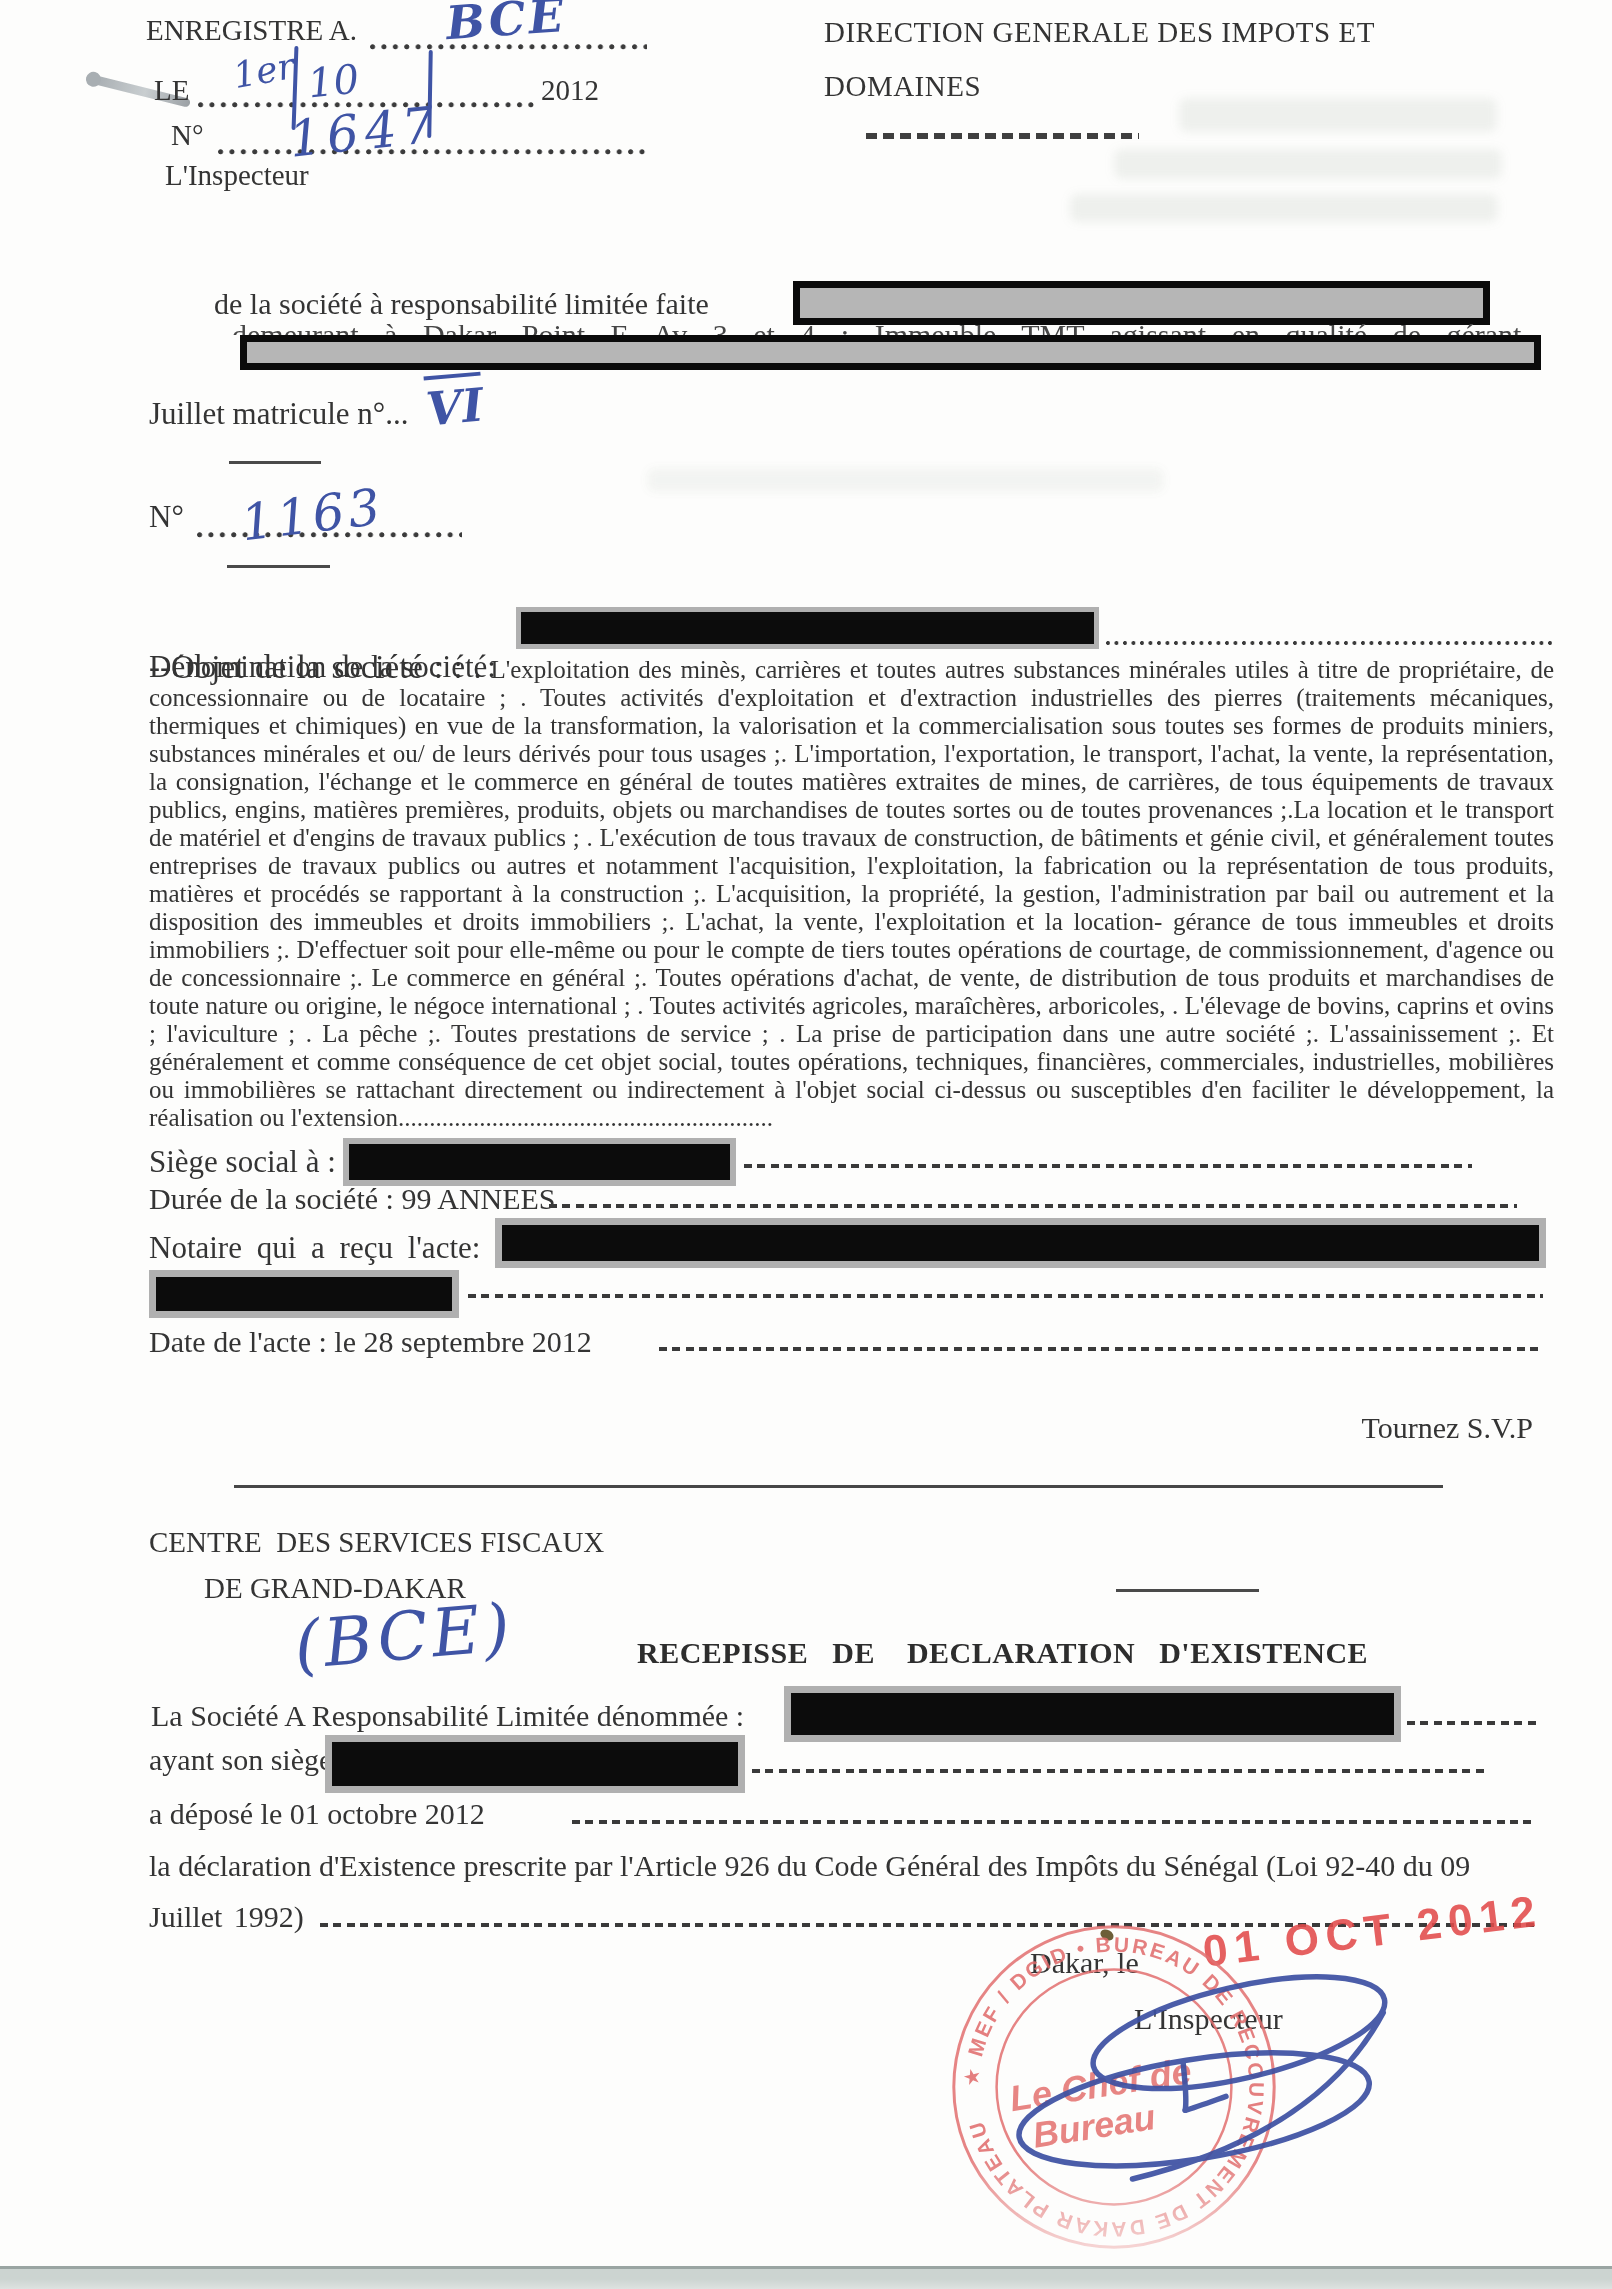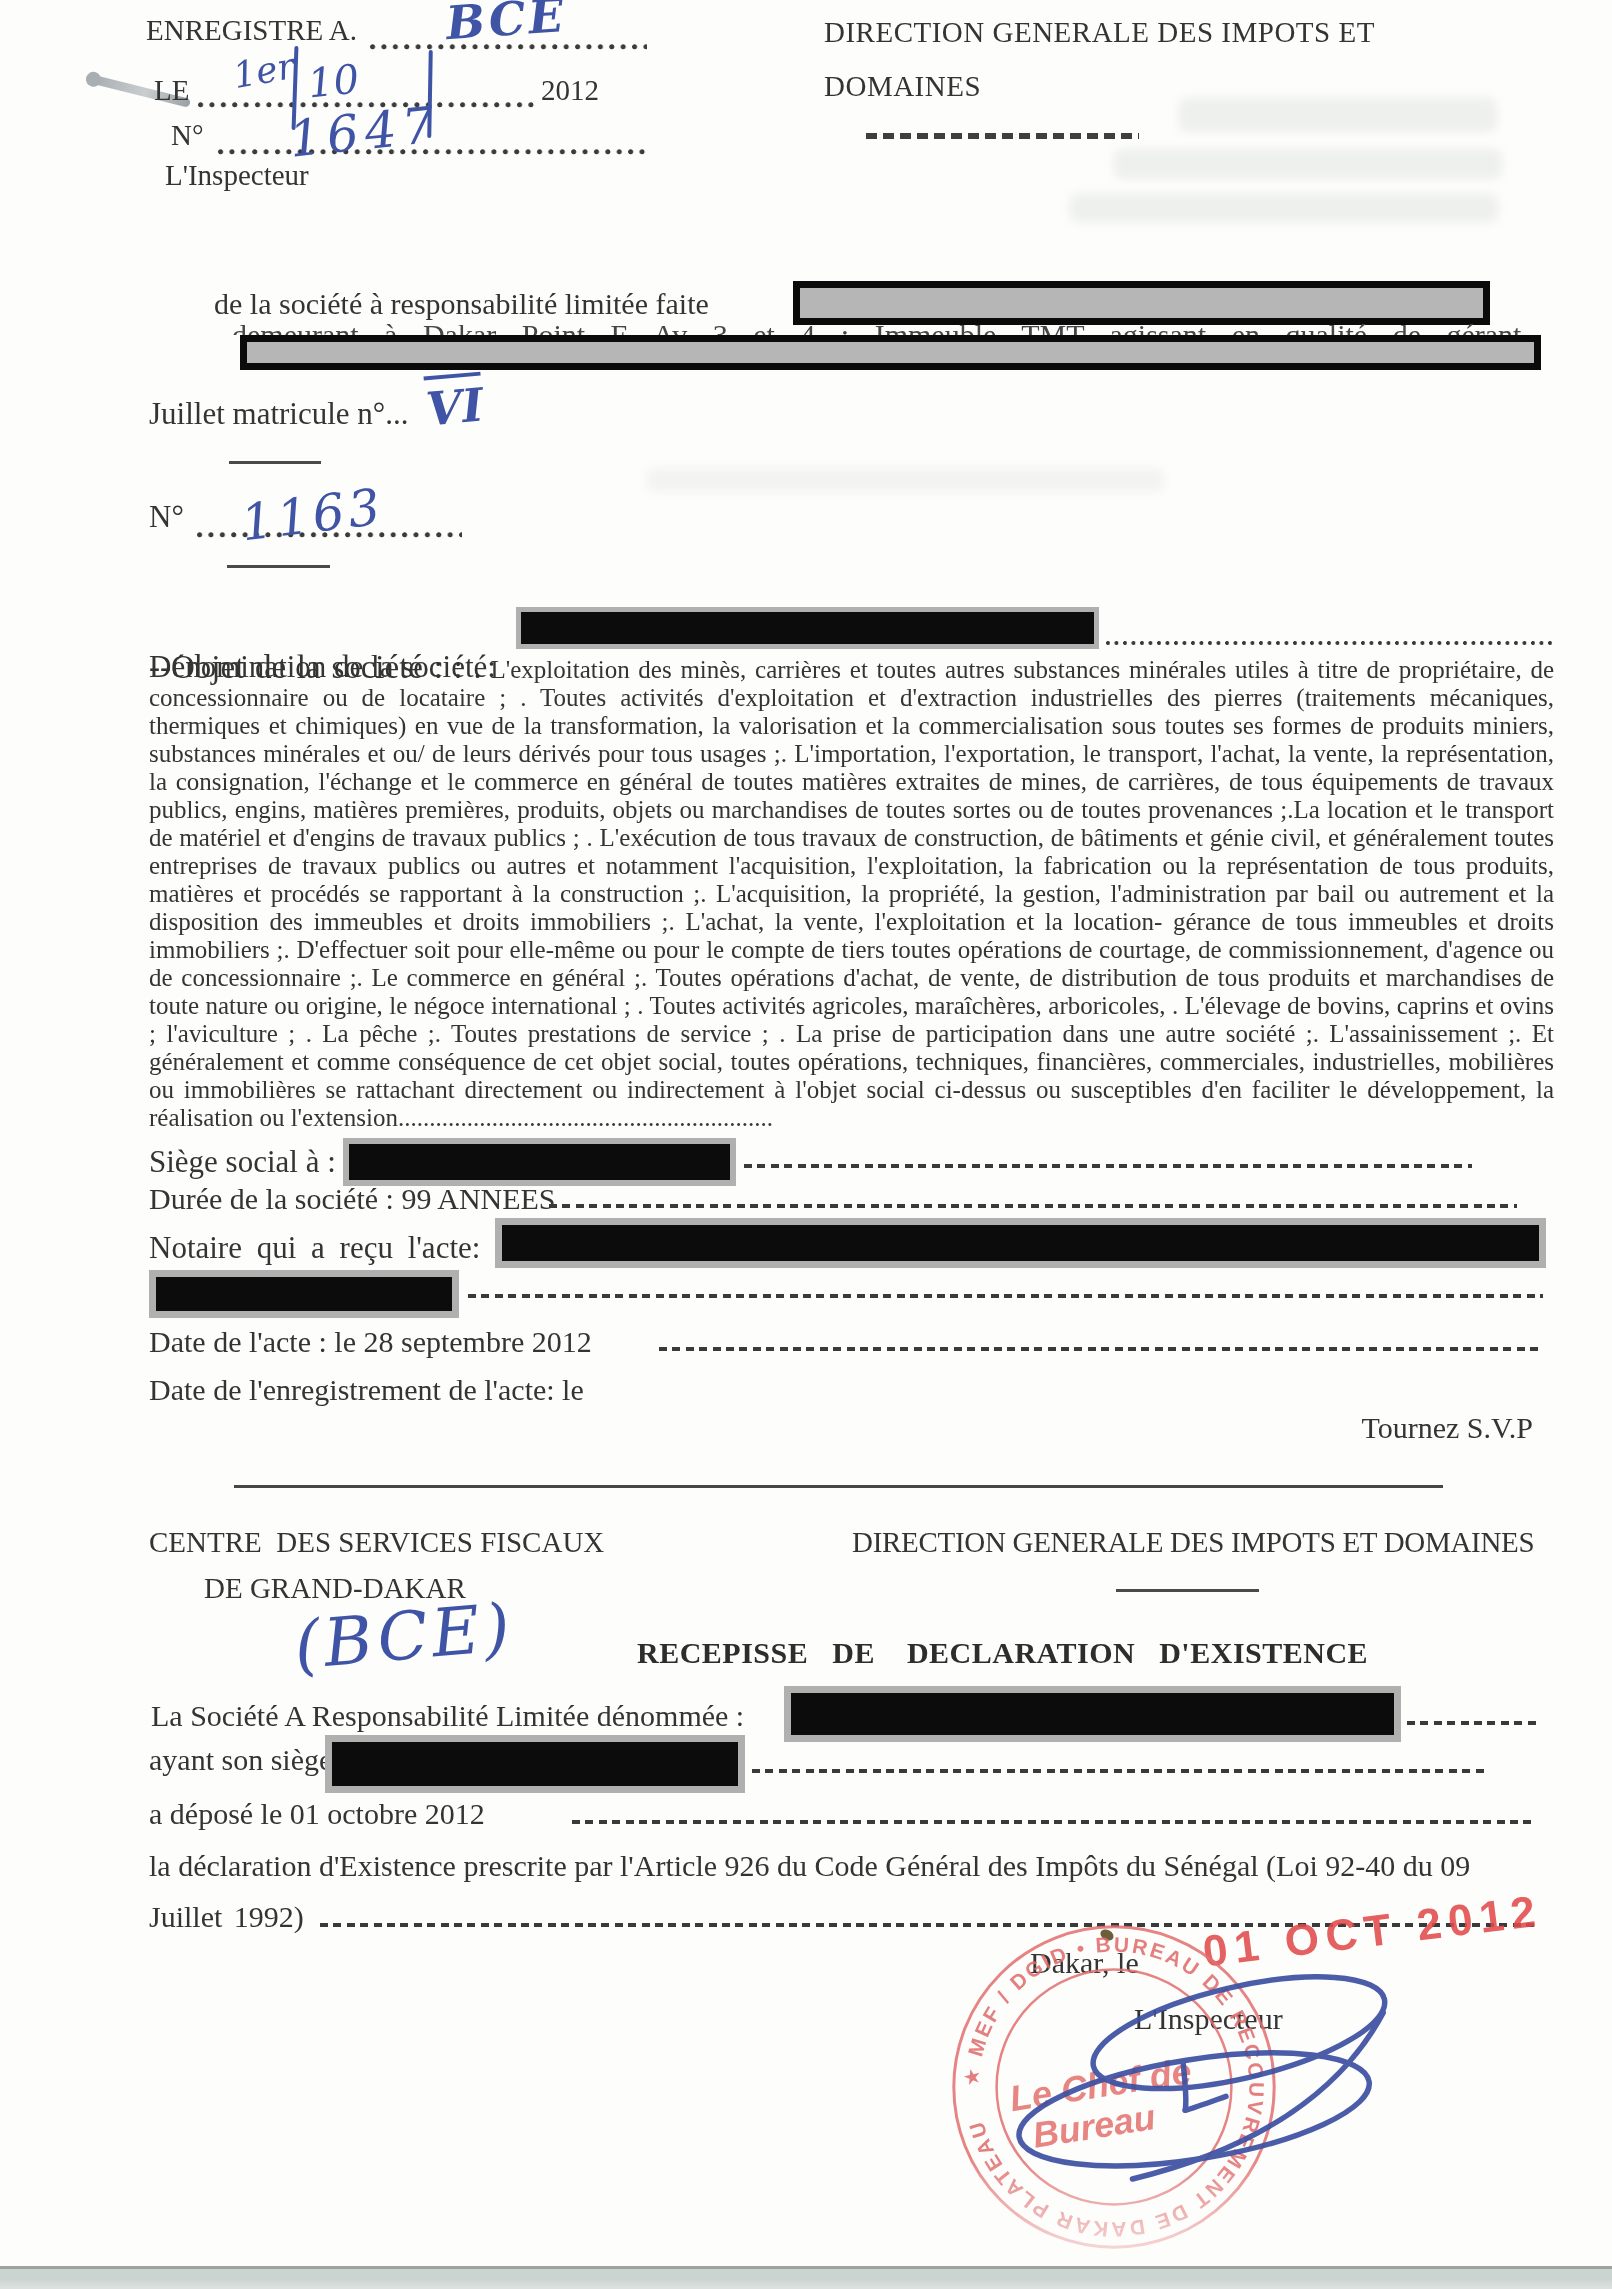--- a/index.html
+++ b/index.html
@@ -103,29 +103,27 @@
   <div class="dashlead" style="left:549px;top:1204px;width:968px;"></div>
 
   <div class="t f31" style="left:149px;top:1230px;word-spacing:7px;">Notaire qui a reçu l'acte:</div>
   <div class="redact-black" style="left:495px;top:1218px;width:1051px;height:50px;border-width:7px;"></div>
   <div class="redact-black" style="left:149px;top:1270px;width:310px;height:48px;border-width:7px;"></div>
   <div class="dashlead" style="left:468px;top:1294px;width:1075px;"></div>
 
   <div class="t f30" style="left:149px;top:1325px;">Date de l'acte : le 28 septembre 2012</div>
   <div class="dashlead" style="left:659px;top:1347px;width:882px;"></div>
 
-  <div class="t f30" style="left:149px;top:1373px;">Date de l'enregistrement de l'acte: le</div>
 
   <div class="t f30" style="left:1234px;top:1411px;width:299px;text-align:right;">Tournez S.V.P</div>
 
   <div class="rule" style="left:234px;top:1485px;width:1209px;height:3px;background:#474747;"></div>
 
   <div class="t f29 pre" style="left:149px;top:1526px;">CENTRE  DES SERVICES FISCAUX</div>
   <div class="t f29" style="left:204px;top:1572px;">DE GRAND-DAKAR</div>
-  <div class="t f29" style="left:852px;top:1526px;letter-spacing:-0.3px;">DIRECTION GENERALE DES IMPOTS ET DOMAINES</div>
   <div class="rule" style="left:1116px;top:1589px;width:143px;height:3px;"></div>
 
   <div class="hand" style="left:294px;top:1598px;font-size:66px;transform:rotate(-5deg);letter-spacing:4px;">(BCE)</div>
 
   <div class="t f30 bold pre" style="left:637px;top:1636px;color:#2d2d2d;letter-spacing:0.5px;">RECEPISSE   DE    DECLARATION   D'EXISTENCE</div>
 
   <div class="t f30" style="left:151px;top:1699px;">La Société A Responsabilité Limitée dénommée :</div>
   <div class="redact-black" style="left:784px;top:1686px;width:617px;height:56px;border-width:7px;"></div>
   <div class="dashlead" style="left:1407px;top:1721px;width:133px;"></div>
 

